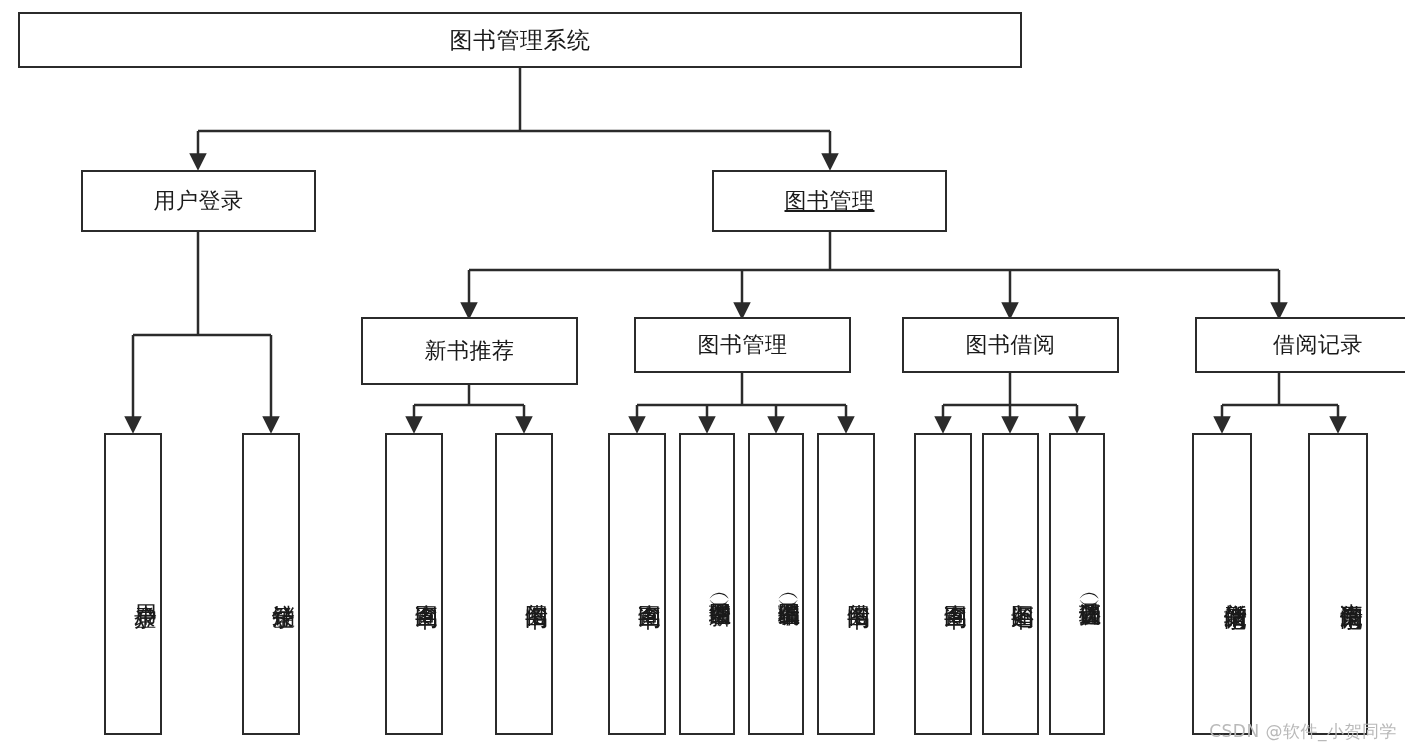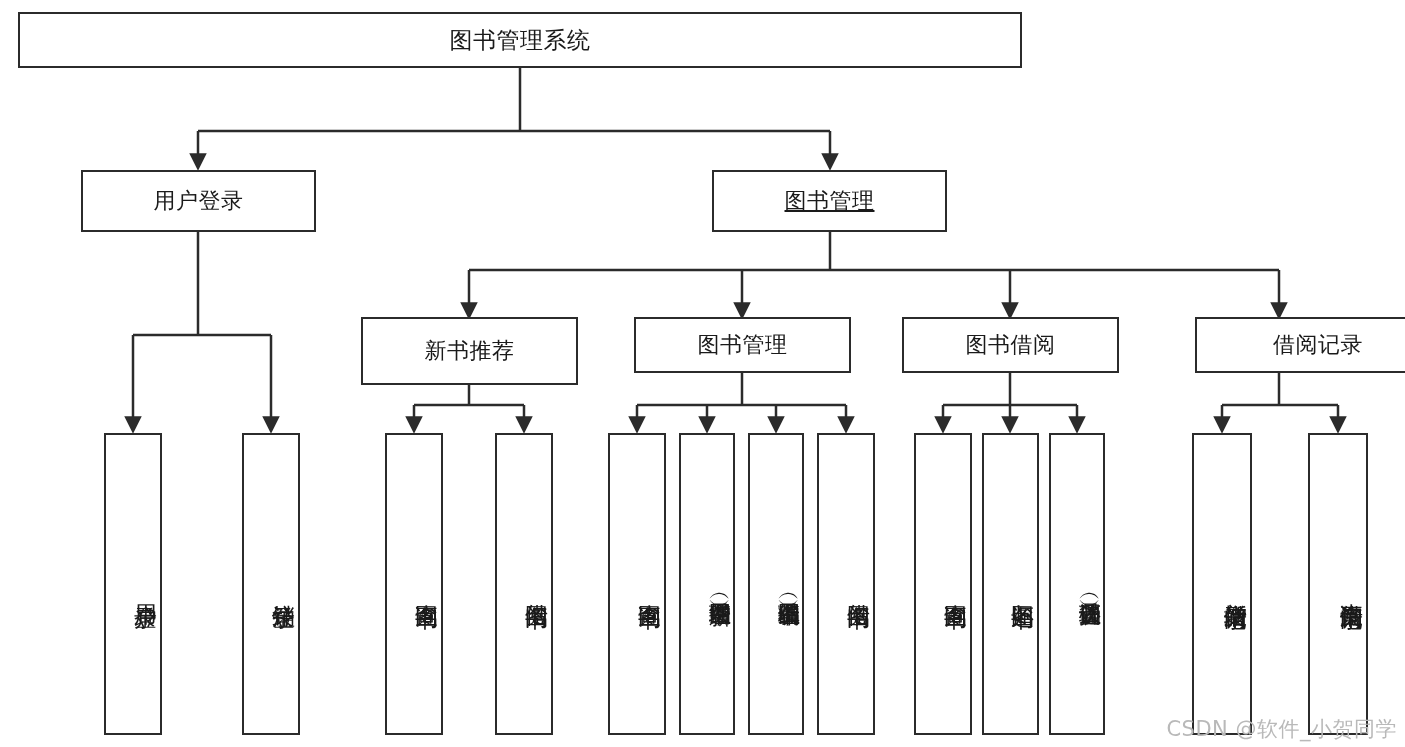--- a/index.html
+++ b/index.html
@@ -57,21 +57,21 @@
   .node-v.tall {
     font-size: 22px;
     line-height: 1.16;
     letter-spacing: 0px;
     padding-top: 4px;
   }
   .watermark {
     position: absolute;
     right: 8px;
     bottom: 4px;
-    font-size: 21px;
+    font-size: 17px;
     color: #b9b9b9;
     letter-spacing: 0.5px;
     z-index: 6;
     white-space: nowrap;
     margin-top: 30px;
   }
 </style>
 </head>
 <body>
 

